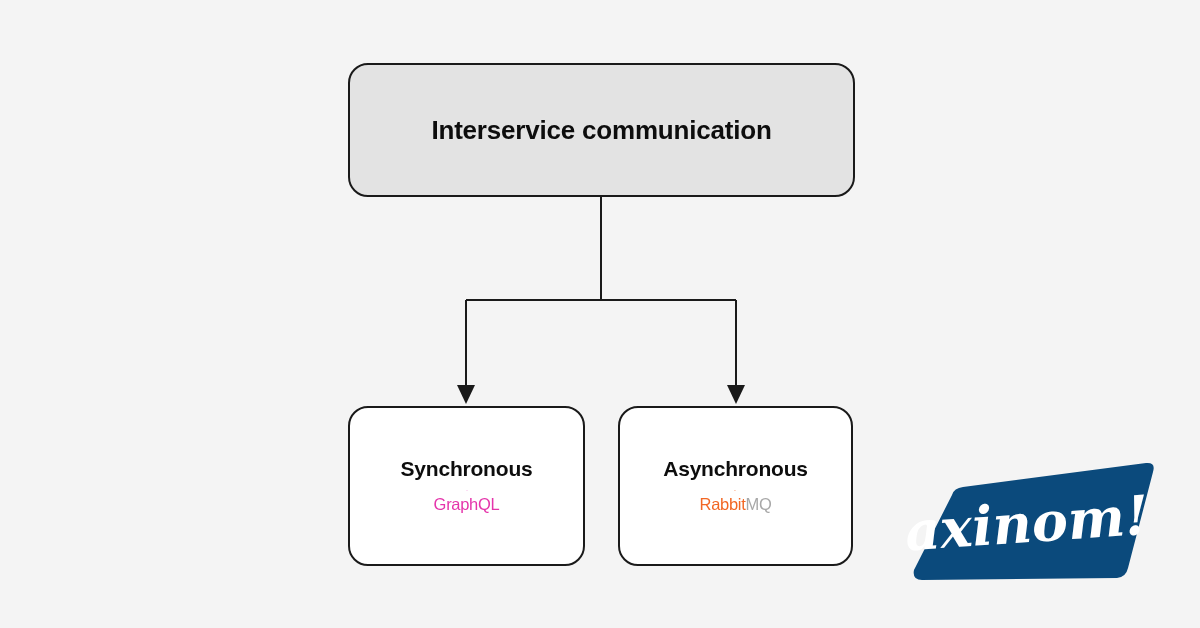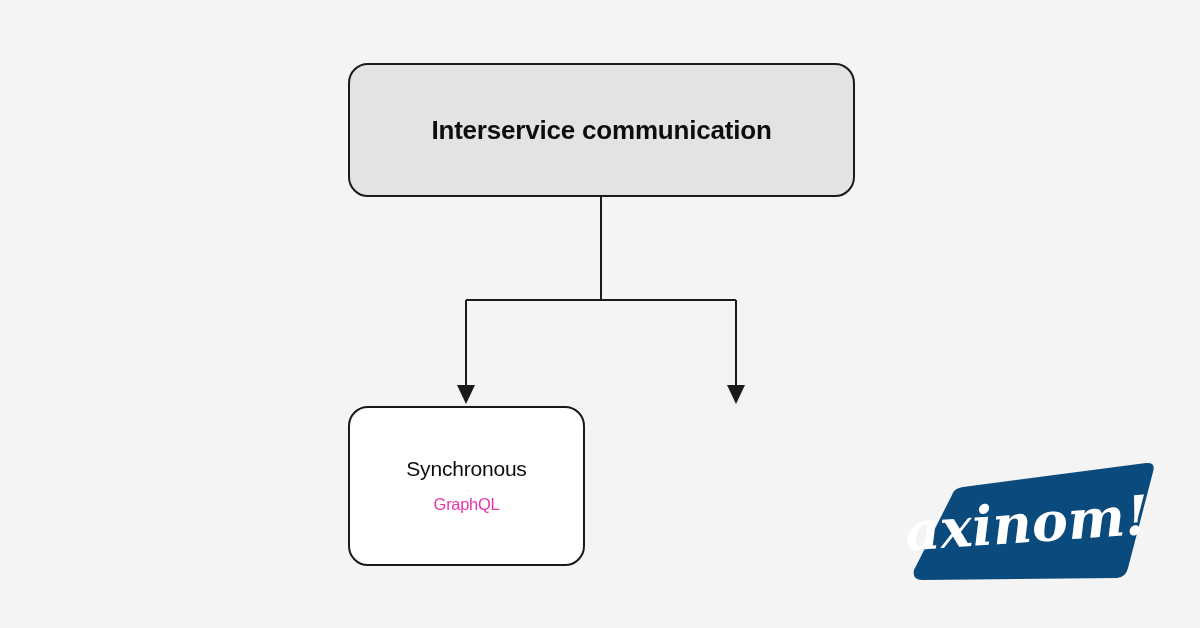--- a/index.html
+++ b/index.html
@@ -54,21 +54,21 @@
   }
   .node-title-root {
     font-size: 26px;
     font-weight: bold;
     color: #0d0d0d;
     letter-spacing: -0.2px;
     line-height: 1;
   }
   .node-title-leaf {
     font-size: 21px;
-    font-weight: normal;
+    font-weight: bold;
     color: #0d0d0d;
     letter-spacing: -0.2px;
     line-height: 1;
     margin-bottom: 11px;
   }
 
   
   #connectors {
     position: absolute;
     left: 0;
@@ -159,20 +159,34 @@
           <circle cx="85" cy="70" r="8.5"></circle>
           <circle cx="50" cy="90" r="8.5"></circle>
           <circle cx="15" cy="70" r="8.5"></circle>
           <circle cx="15" cy="31" r="8.5"></circle>
         </g>
       </svg>
       <span class="graphql-wordmark">GraphQL</span>
     </div>
   </div>
 
+  <div class="node" id="node-async">
+    <div class="node-title-leaf">Asynchronous</div>
+    <div class="tech-logo">
+      <svg class="tech-logo-mark" width="22" height="22" viewBox="0 0 100 100">
+        <path fill="#f26724" d="M10,8 h20 v38 h14 V8 h20 v38 h22 a6,6 0 0 1 6,6 v34 a6,6 0 0 1 -6,6 H16
+                 a6,6 0 0 1 -6,-6 Z"></path>
+        <circle cx="74" cy="66" r="8" fill="#ffffff"></circle>
+      </svg>
+      <span class="rabbit-wordmark">
+        <span class="rabbit-word-a">Rabbit</span>
+        <span class="rabbit-word-b">MQ</span>
+      </span>
+    </div>
+  </div>
 
   <svg id="brand-badge" viewBox="0 0 265 145" width="265" height="145">
     <path fill="#0b4a7c" d="M52,45 Q54,38 63,37 L246,13 Q256,12 253,22 L228,118 Q226,127 217,128 L22,130
              Q12,130 14,120 Z"></path>
     <text class="brand-script" x="128" y="92" font-size="54" text-anchor="middle" transform="rotate(-4 128 92)">axinom!</text>
   </svg>
 
 </div>
 
 </body></html>

